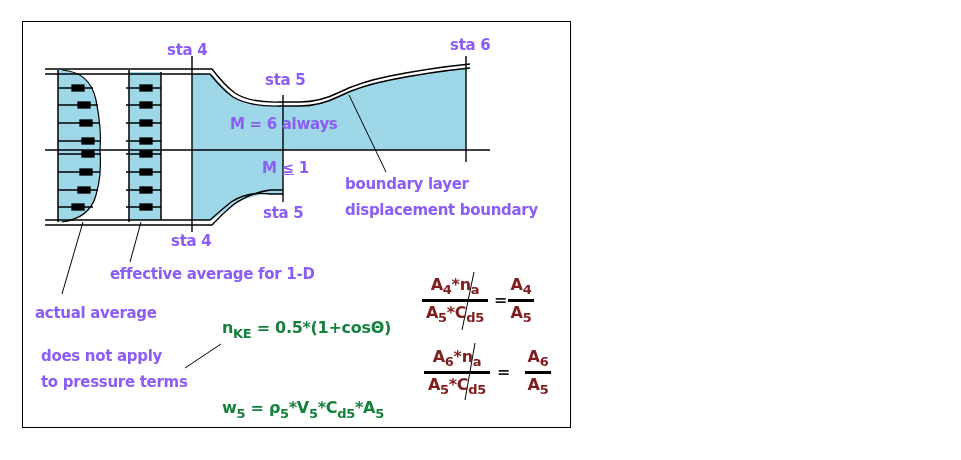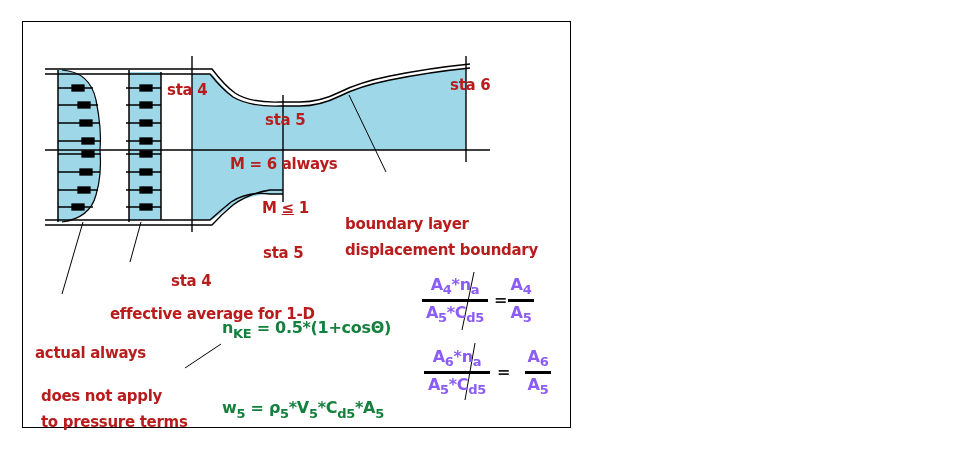--- a/index.html
+++ b/index.html
@@ -2,26 +2,26 @@
 <html><head>
 <meta charset="utf-8">
 <style>
   html, body { margin: 0; padding: 0; background: #ffffff; }
   body { width: 961px; height: 460px; position: relative; overflow: hidden;
          font-family: "DejaVu Sans", sans-serif; }
   #frame { position: absolute; left: 22px; top: 21px; width: 549px; height: 407px;
            border: 1.5px solid #000; box-sizing: border-box; }
   svg#diagram { position: absolute; left: 0; top: 0; }
   .lbl { position: absolute; font-family: "DejaVu Sans", sans-serif; font-weight: bold;
-         font-size: 15px; color: #b91c1c; white-space: nowrap; line-height: 1; letter-spacing: -0.3px; margin-top: 40px; }
+         font-size: 15px; color: #8b5cf6; white-space: nowrap; line-height: 1; letter-spacing: -0.3px; }
   .eq { position: absolute; font-family: "DejaVu Sans", sans-serif; font-weight: bold;
         font-size: 16px; color: #15803d; white-space: nowrap; line-height: 1; letter-spacing: -0.3px; }
   .eq sub { font-size: 13px; vertical-align: -5px; }
   .frac { position: absolute; font-family: "DejaVu Sans", sans-serif; font-weight: bold;
-          color: #8b5cf6; text-align: center; white-space: nowrap; font-size: 16px; letter-spacing: -0.3px; }
+          color: #7f1d1d; text-align: center; white-space: nowrap; font-size: 16px; letter-spacing: -0.3px; }
   .frac .num, .frac .den { display: block; line-height: 1.1; }
   .frac .bar { display: block; height: 3px; background: #000; margin: 2px 0; }
   .frac sub { font-size: 13px; vertical-align: -4px; }
   .eqsign { position: absolute; font-family: "DejaVu Sans", sans-serif; font-weight: bold; font-size: 16px; color:#1a1a1a; }
 </style>
 </head>
 <body>
 
 <div id="frame"></div>
 
@@ -110,21 +110,21 @@
 <div class="lbl" style="left:230px;top:117px;">M = 6 always</div>
 <div class="lbl" style="left:262px;top:161px;">
   <span>M</span>
   <span style="text-decoration:underline;">≤</span>
   <span>1</span>
 </div>
 
 <div class="lbl" style="left:345px;top:177px;">boundary layer</div>
 <div class="lbl" style="left:345px;top:203px;">displacement boundary</div>
 <div class="lbl" style="left:110px;top:267px;">effective average for 1-D</div>
-<div class="lbl" style="left:35px;top:306px;">actual always</div>
+<div class="lbl" style="left:35px;top:306px;">actual average</div>
 <div class="lbl" style="left:41px;top:349px;">does not apply</div>
 <div class="lbl" style="left:41px;top:375px;">to pressure terms</div>
 
 <div class="eq" style="left:222px;top:320px;">
   <span>n</span><sub>KE</sub><span> = 0.5*(1+cosΘ)</span>
 </div>
 
 <div class="eq" style="left:222px;top:364px;margin-top:36px;">
   <span>w</span><sub>5</sub><span> = ρ</span><sub>5</sub><span>*V</span><sub>5</sub><span>*C</span><sub>d5</sub><span>*A</span><sub>5</sub>
 </div>

